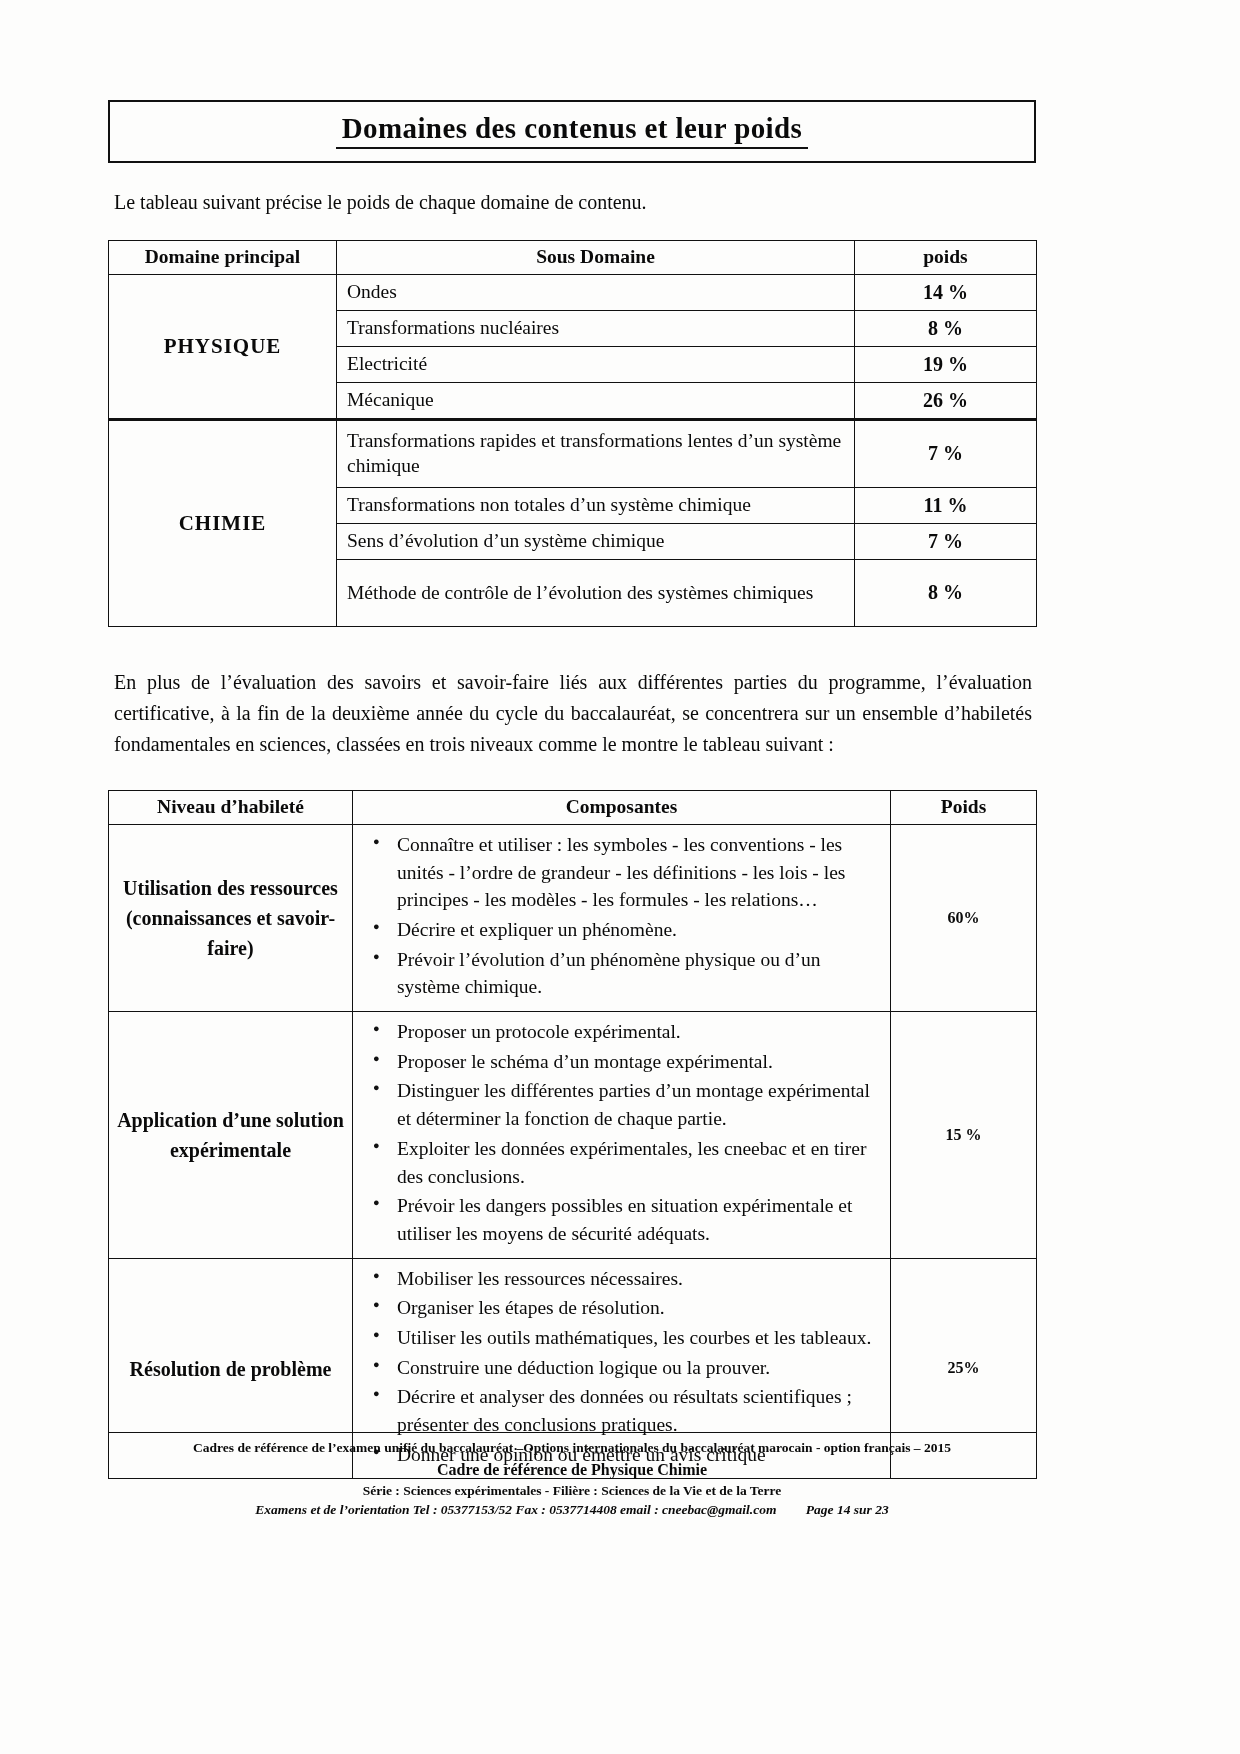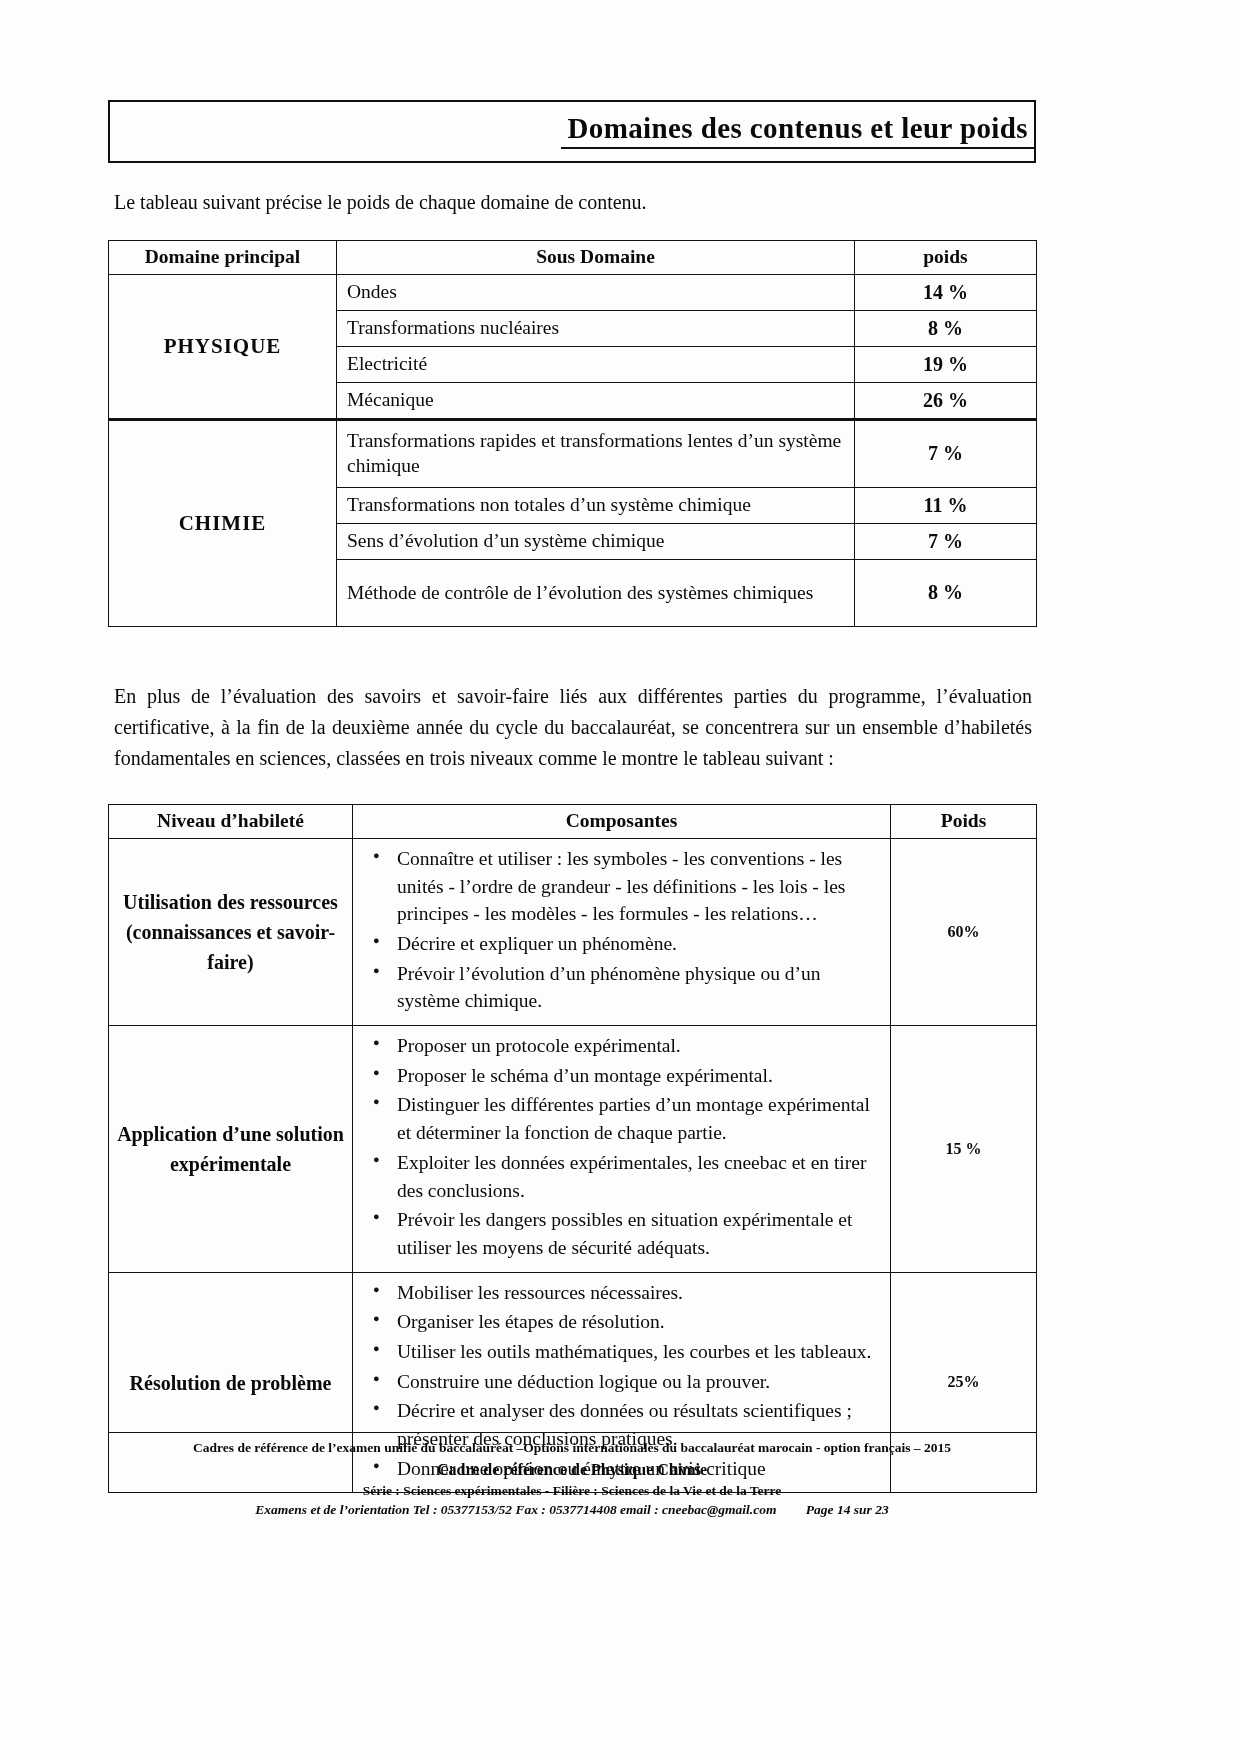--- a/index.html
+++ b/index.html
@@ -26,21 +26,21 @@
     position: absolute;
     left: 108px;
     top: 100px;
     width: 928px;
   }
 
   
   .title-box {
     border: 2px solid #111;
     padding: 10px 0 12px 0;
-    text-align: right;
+    text-align: center;
     margin-bottom: 26px;
   }
   .title-box .title-text {
     font-family: "Liberation Serif", serif;
     font-weight: bold;
     font-size: 29px;
     letter-spacing: 0.4px;
     display: inline-block;
     border-bottom: 2px solid #111;
     padding: 0 6px 2px 6px;
@@ -59,21 +59,21 @@
     width: 928px;
     table-layout: fixed;
   }
   table.doc-table td, table.doc-table th {
     border: 1px solid #111;
     padding: 4px 8px;
     vertical-align: middle;
     font-size: 19.5px;
     line-height: 1.28;
   }
-  .t1 { margin-bottom: 54px; }
+  .t1 { margin-bottom: 40px; }
   .t1 th {
     font-weight: bold;
     text-align: center;
     font-size: 20px;
     padding: 7px 6px;
     border-bottom: 3px solid #111;
   }
   .t1 .col-domain { width: 228px; }
   .t1 .col-sub    { width: 518px; }
   .t1 .col-poids  { width: 182px; }

